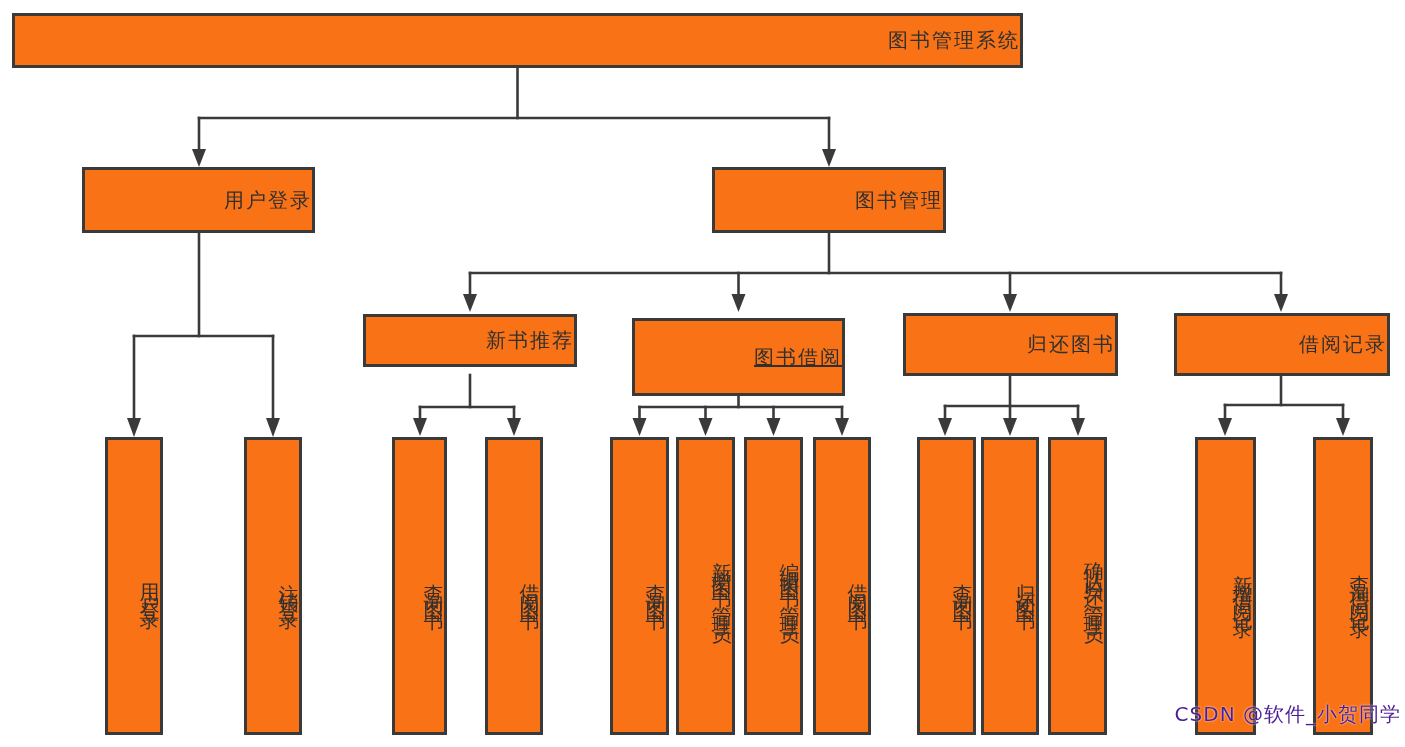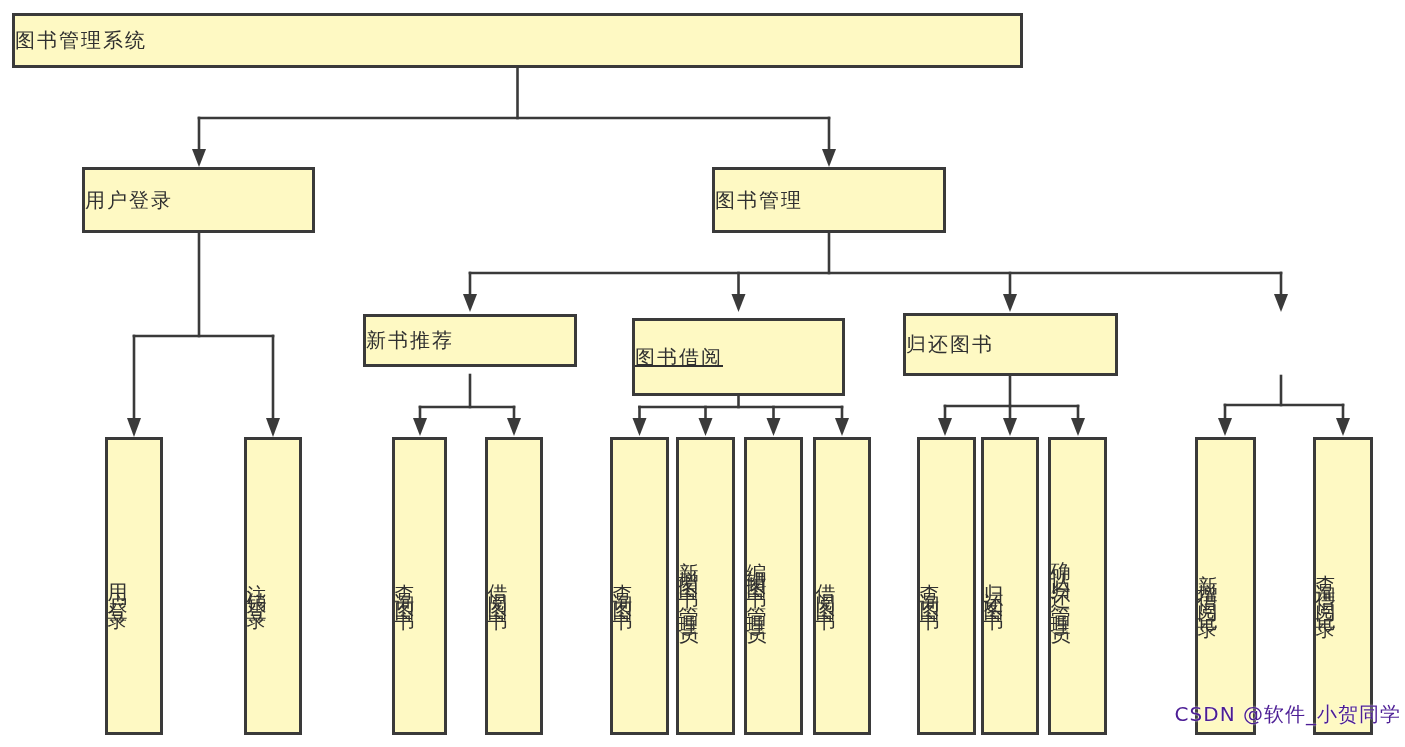--- a/index.html
+++ b/index.html
@@ -23,24 +23,24 @@
     stroke-linecap: square;
   }
   .connector-layer polygon {
     fill: #3a3a3a;
     stroke: none;
   }
   .box {
     position: absolute;
     box-sizing: border-box;
     border: 3px solid #3a3a3a;
-    background: #fef9c3;
+    background: #f97316;
     display: flex;
     align-items: center;
-    justify-content: flex-start;
+    justify-content: flex-end;
     z-index: 2;
     color: #303030;
   }
   .hlabel {
     font-size: 20px;
     letter-spacing: 2px;
     white-space: nowrap;
     color: #303030;
   }
   .vlabel {
@@ -158,20 +158,23 @@
 
   <div class="box" style="left:363px; top:314px; width:214px; height:53px;">
     <span class="hlabel">新书推荐</span>
   </div>
   <div class="box" style="left:632px; top:318px; width:213px; height:78px;text-decoration:underline;">
     <span class="hlabel">图书借阅</span>
   </div>
   <div class="box" style="left:903px; top:313px; width:215px; height:63px;">
     <span class="hlabel">归还图书</span>
   </div>
+  <div class="box" style="left:1174px; top:313px; width:216px; height:63px;">
+    <span class="hlabel">借阅记录</span>
+  </div>
 
   <div class="box" style="left:105px; top:437px; width:58px; height:298px;">
     <span class="vlabel">用户登录</span>
   </div>
   <div class="box" style="left:244px; top:437px; width:58px; height:298px;">
     <span class="vlabel">注销登录</span>
   </div>
 
   <div class="box" style="left:392px; top:437px; width:55px; height:298px;">
     <span class="vlabel">查询图书</span>

